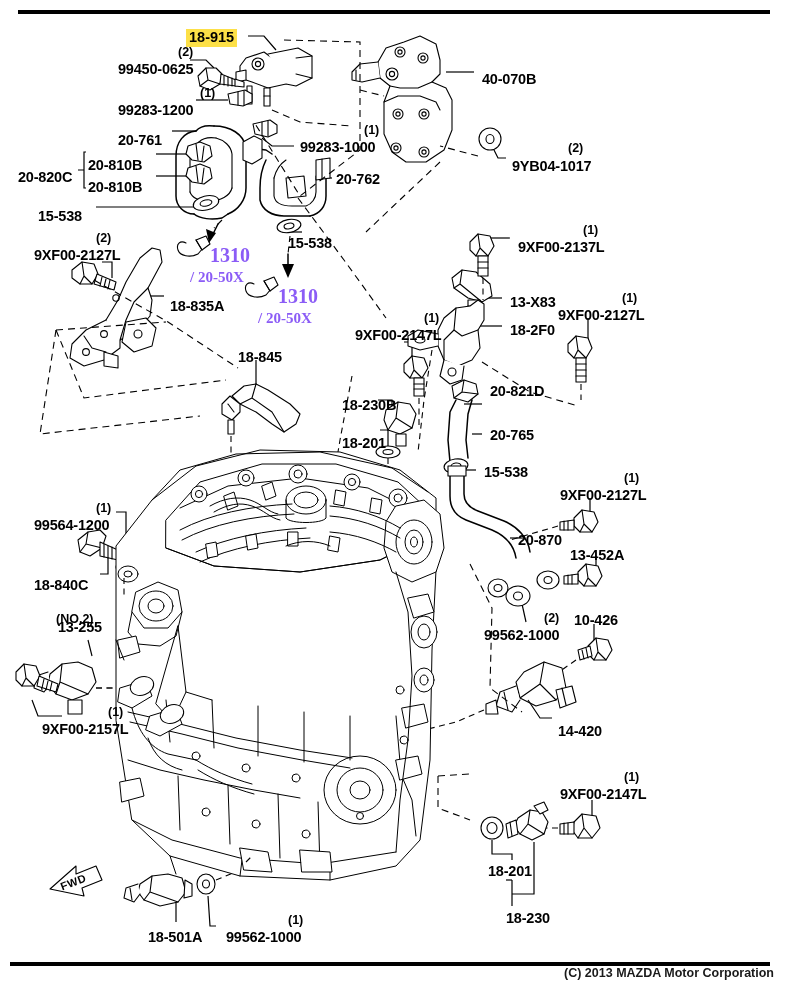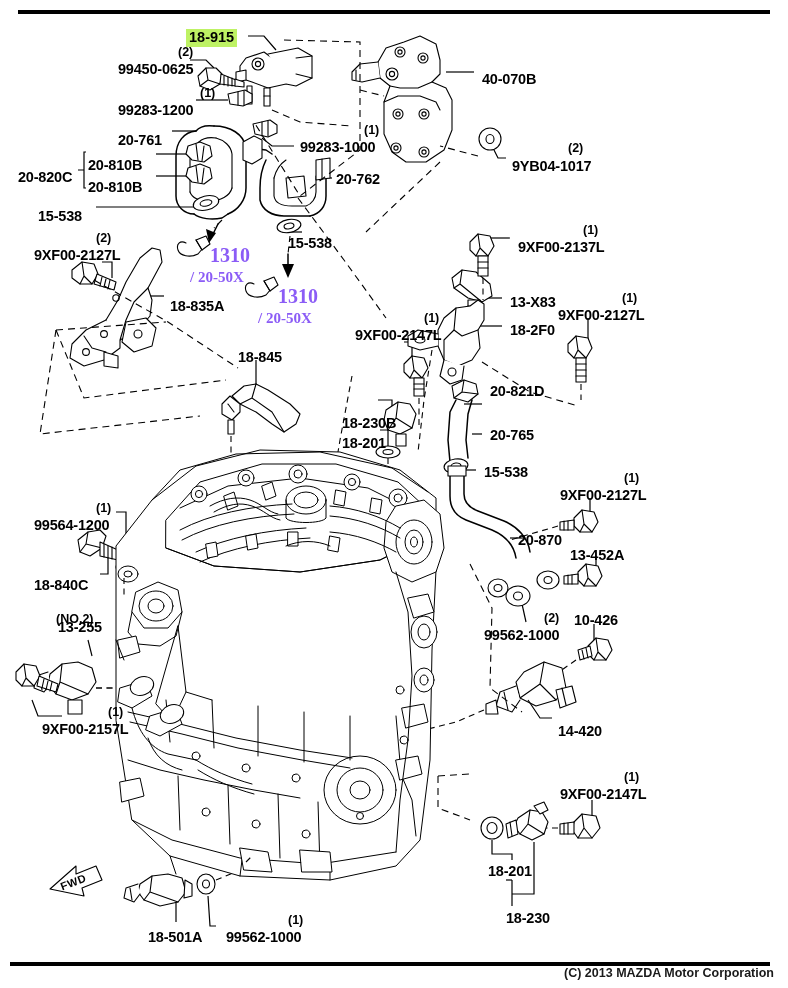--- a/index.html
+++ b/index.html
@@ -41,21 +41,21 @@
     white-space: nowrap;
     line-height: 1;
   }
   .hl {
     position: absolute;
     font-family: "Liberation Sans", sans-serif;
     font-size: 14.5px;
     font-weight: 700;
     color: #000000;
     white-space: nowrap;
-    background: #bef264;
+    background: #fde047;
     padding: 1px 3px 2px 3px;
     line-height: 1;
   }
   .clamp-lbl {
     position: absolute;
     font-family: Liberation Serif, serif;
     font-weight: 700;
     color: #8b5cf6;
     white-space: nowrap;
     line-height: 1;
@@ -578,21 +578,21 @@
 <div class="lbl" style="left:88px;  top:180px;">20-810B</div>
 <div class="lbl" style="left:38px;  top:209px;">15-538</div>
 <div class="lbl" style="left:300px; top:140px;">99283-1000</div>
 <div class="lbl" style="left:336px; top:172px;">20-762</div>
 <div class="lbl" style="left:288px; top:236px;">15-538</div>
 <div class="lbl" style="left:482px; top:72px;">40-070B</div>
 <div class="lbl" style="left:512px; top:159px;">9YB04-1017</div>
 <div class="lbl" style="left:34px;  top:248px;">9XF00-2127L</div>
 <div class="lbl" style="left:170px; top:299px;">18-835A</div>
 <div class="lbl" style="left:238px; top:350px;">18-845</div>
-<div class="lbl" style="left:342px; top:416px;">18-230B</div>
+<div class="lbl" style="left:342px; top:398px;">18-230B</div>
 <div class="lbl" style="left:342px; top:436px;">18-201</div>
 <div class="lbl" style="left:355px; top:328px;">9XF00-2147L</div>
 <div class="lbl" style="left:518px; top:240px;">9XF00-2137L</div>
 <div class="lbl" style="left:510px; top:295px;">13-X83</div>
 <div class="lbl" style="left:510px; top:323px;">18-2F0</div>
 <div class="lbl" style="left:558px; top:308px;">9XF00-2127L</div>
 <div class="lbl" style="left:490px; top:384px;">20-821D</div>
 <div class="lbl" style="left:490px; top:428px;">20-765</div>
 <div class="lbl" style="left:484px; top:465px;">15-538</div>
 <div class="lbl" style="left:560px; top:488px;">9XF00-2127L</div>

